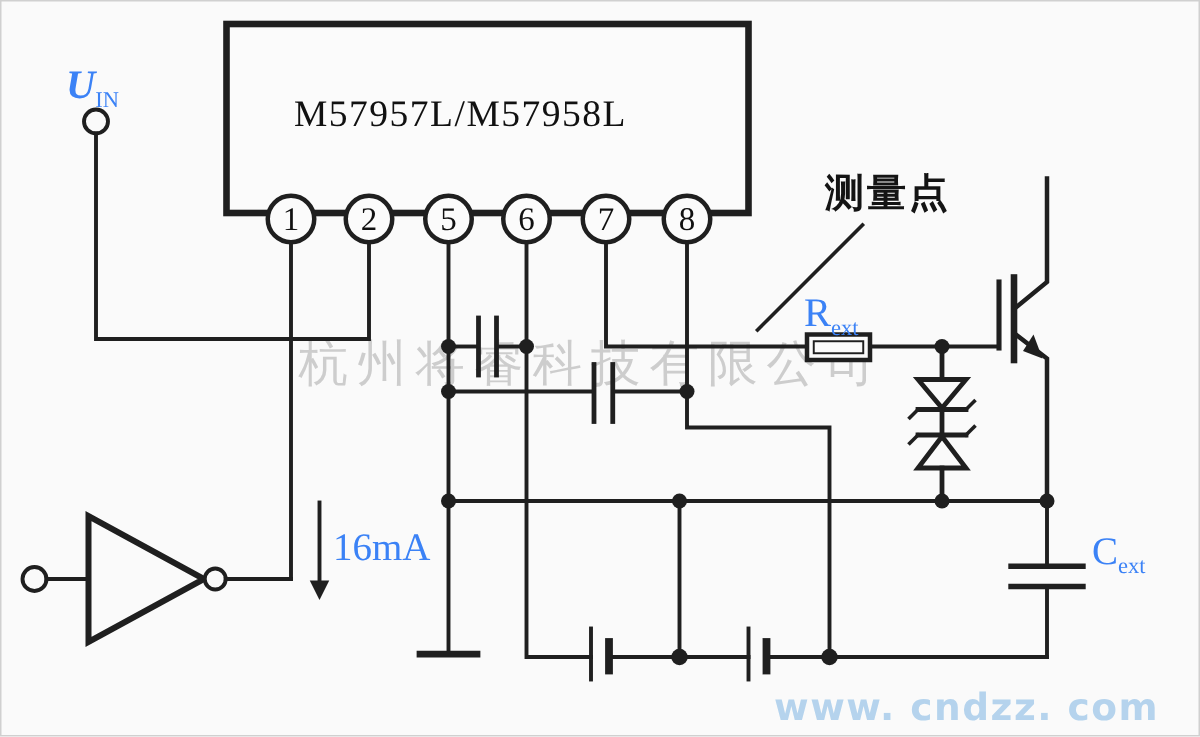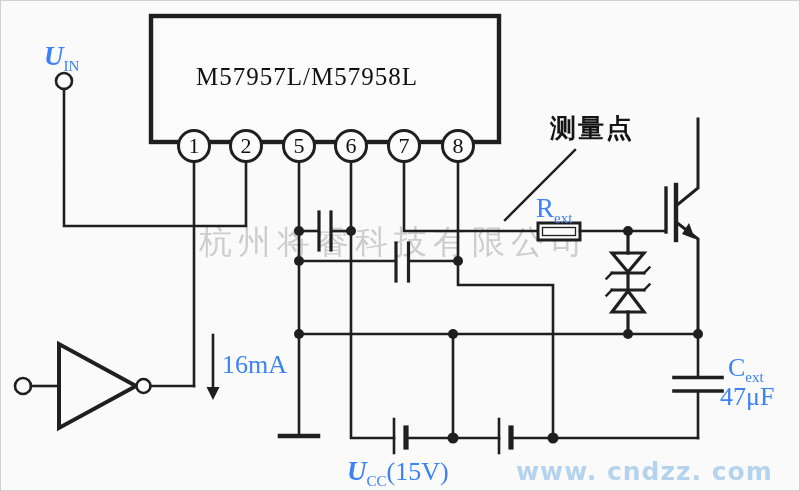--- a/index.html
+++ b/index.html
@@ -182,22 +182,18 @@
 
   <div class="lbl" style="left:535px;top:192px">
     <span style="font-size:27px">R</span><span class="sub">ext</span>
   </div>
 
   <div class="lbl serif-big" style="left:221px;top:349px">16mA</div>
 
   <div class="lbl" style="left:727px;top:352px">
     <span style="font-size:26px">C</span><span class="sub">ext</span>
   </div>
-  <div class="lbl serif-big" style="left:719px;top:381px">47μF</div>
 
-  <div class="lbl" style="left:346px;top:455px">
-    <span class="uvar">U</span><span class="sub">CC</span><span class="serif-big">(15V)</span>
-  </div>
 
 
   <div class="wm-blue2">www. cndzz. com</div>
 
 </div>
 
 </body></html>

